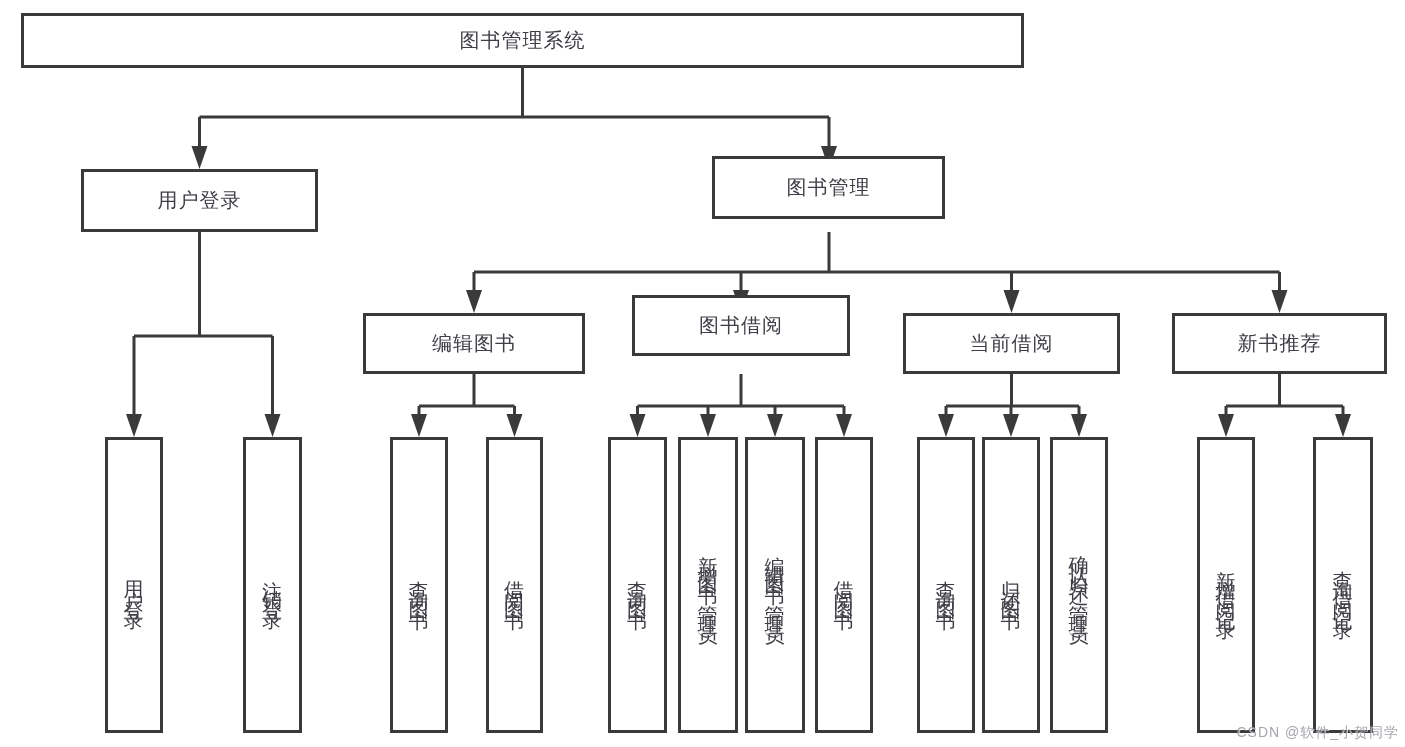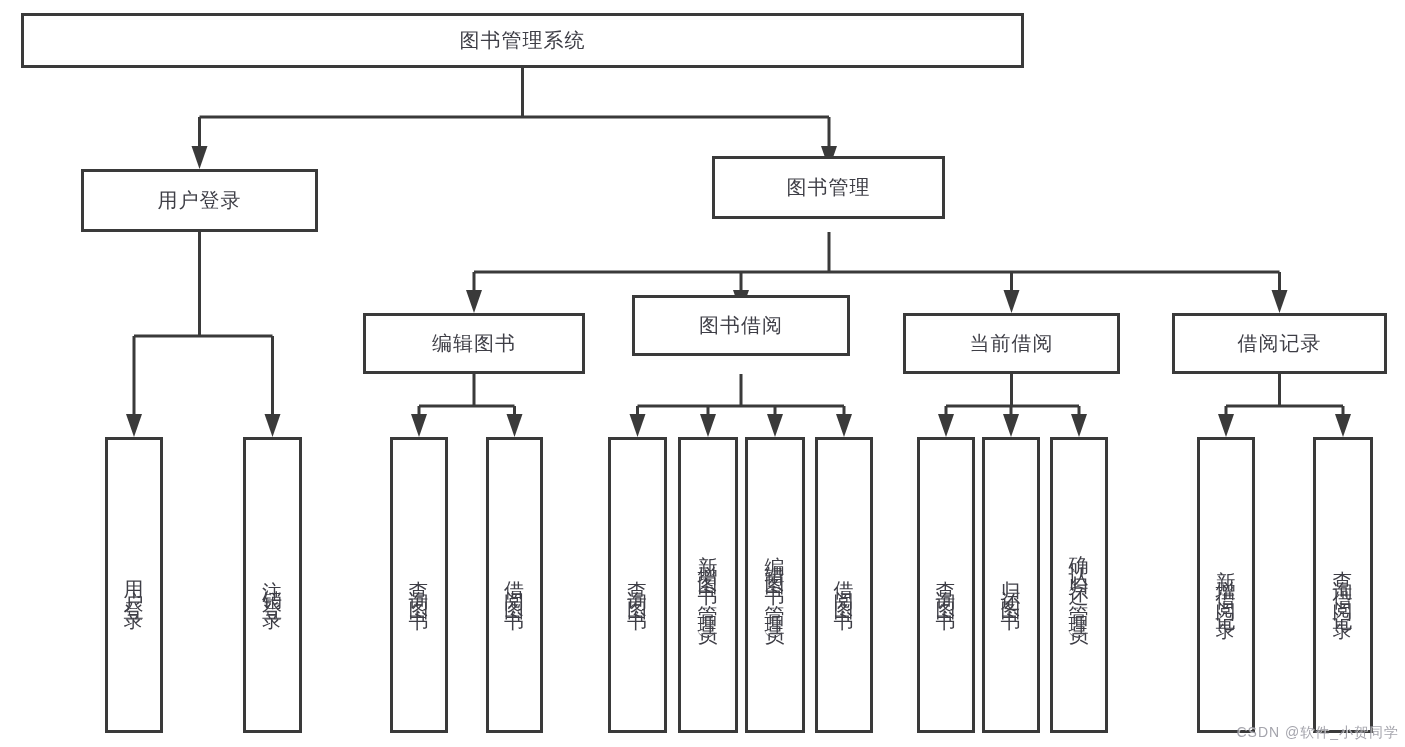--- a/index.html
+++ b/index.html
@@ -87,21 +87,21 @@
   <div class="box hbox" style="left:363px;top:313px;width:222px;height:61px">
     <span class="lbl">编辑图书</span>
   </div>
   <div class="box hbox" style="left:632px;top:295px;width:218px;height:61px">
     <span class="lbl">图书借阅</span>
   </div>
   <div class="box hbox" style="left:903px;top:313px;width:217px;height:61px">
     <span class="lbl">当前借阅</span>
   </div>
   <div class="box hbox" style="left:1172px;top:313px;width:215px;height:61px">
-    <span class="lbl">借阅记录</span>
+    <span class="lbl">新书推荐</span>
   </div>
 
   <div class="box vbox" style="left:105px;top:437px;width:58px;height:296px">
     <span class="vlbl">用户登录</span>
   </div>
   <div class="box vbox" style="left:243px;top:437px;width:59px;height:296px">
     <span class="vlbl">注销登录</span>
   </div>
 
   <div class="box vbox" style="left:390px;top:437px;width:58px;height:296px">

